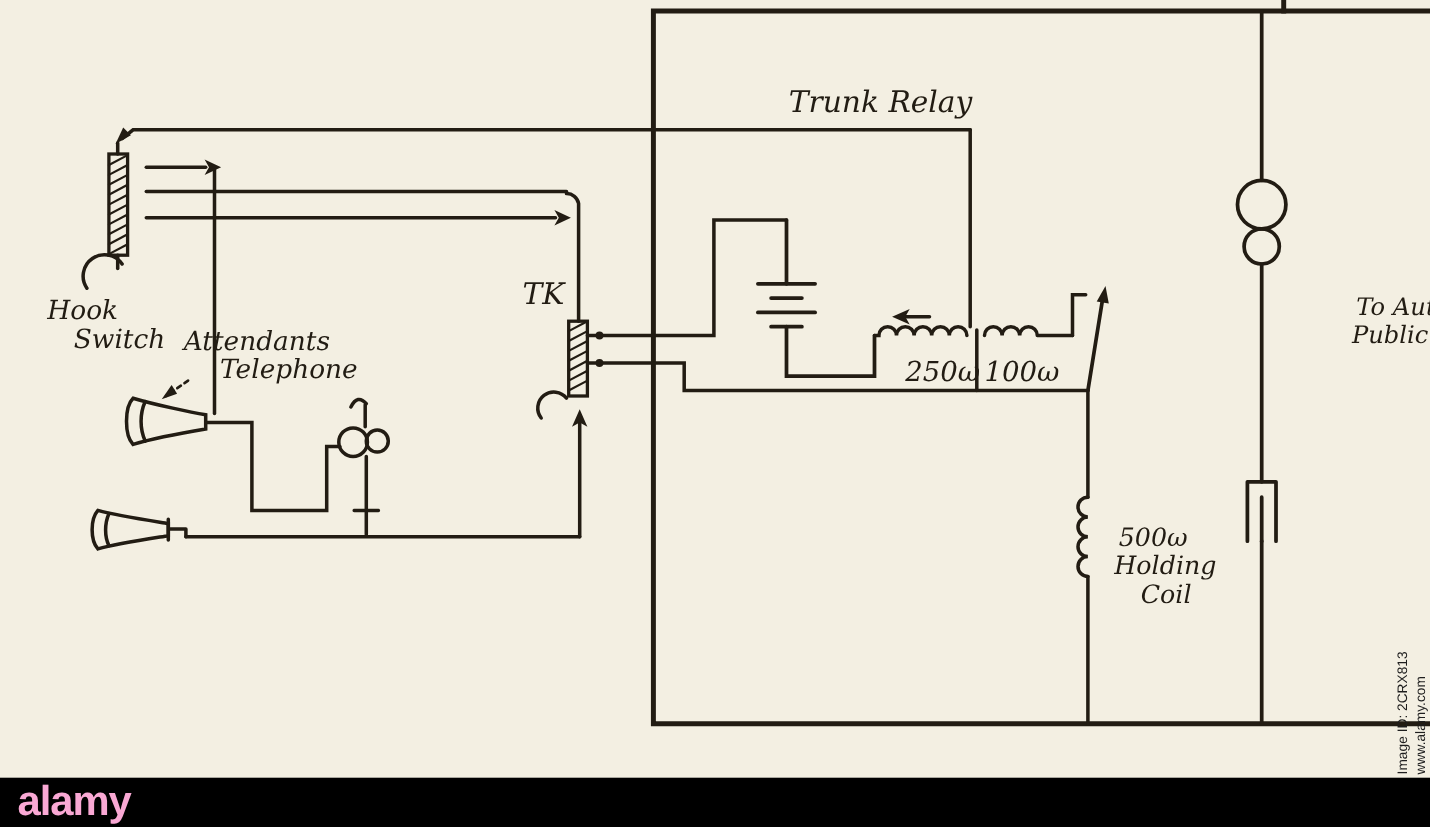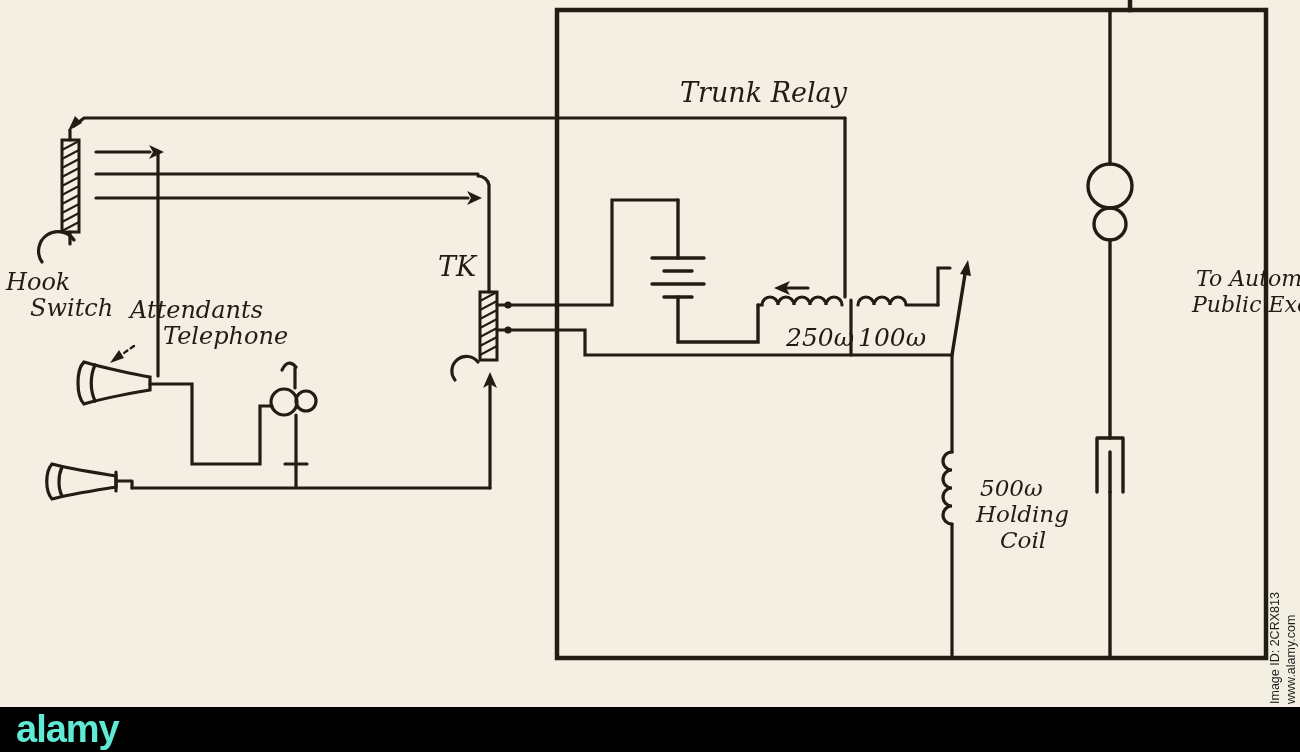--- a/index.html
+++ b/index.html
@@ -1,39 +1,39 @@
 <!DOCTYPE html>
 <html><head>
 <meta charset="utf-8">
 <style>
   html,body{margin:0;padding:0;}
   body{
     width:1300px;height:752px;position:relative;overflow:hidden;
     background:#f3efe2;
     font-family:"DejaVu Serif", serif;
   }
-  .stage{position:absolute;inset:0;}
+  .stage{position:absolute;inset:0;padding-left:37px;}
   svg{display:block;}
   .lbl{
     font-family:"DejaVu Serif", serif;
     font-style:italic;
     fill:#221c13;
   }
   .s27{font-size:27px;}
   .s24{font-size:24px;}
   .s25{font-size:25px;}
   .s23{font-size:23px;}
   .s22{font-size:22px;}
   .alamy-bar{
     position:absolute;left:0;right:0;bottom:0;height:45px;
     background:#000;
     display:flex;align-items:center;
   }
   .alamy-logo{
-    color:#5eead4;
+    color:#f9a8d4;
     font-family:"Liberation Sans", sans-serif;
     font-weight:700;
     font-size:38px;
     letter-spacing:-1px;
     margin-left:16px;
     line-height:45px;
     user-select:none;
   }
   .side-credit{
     position:absolute;

